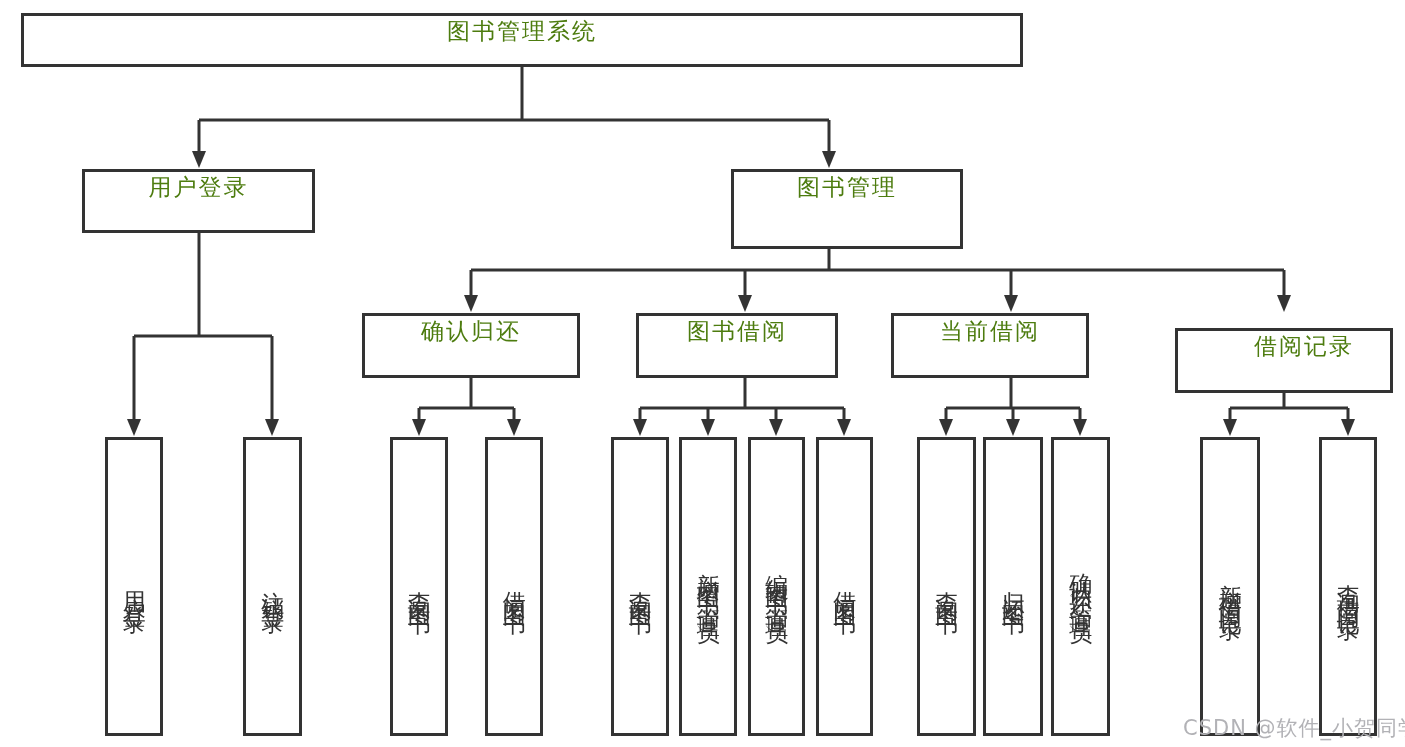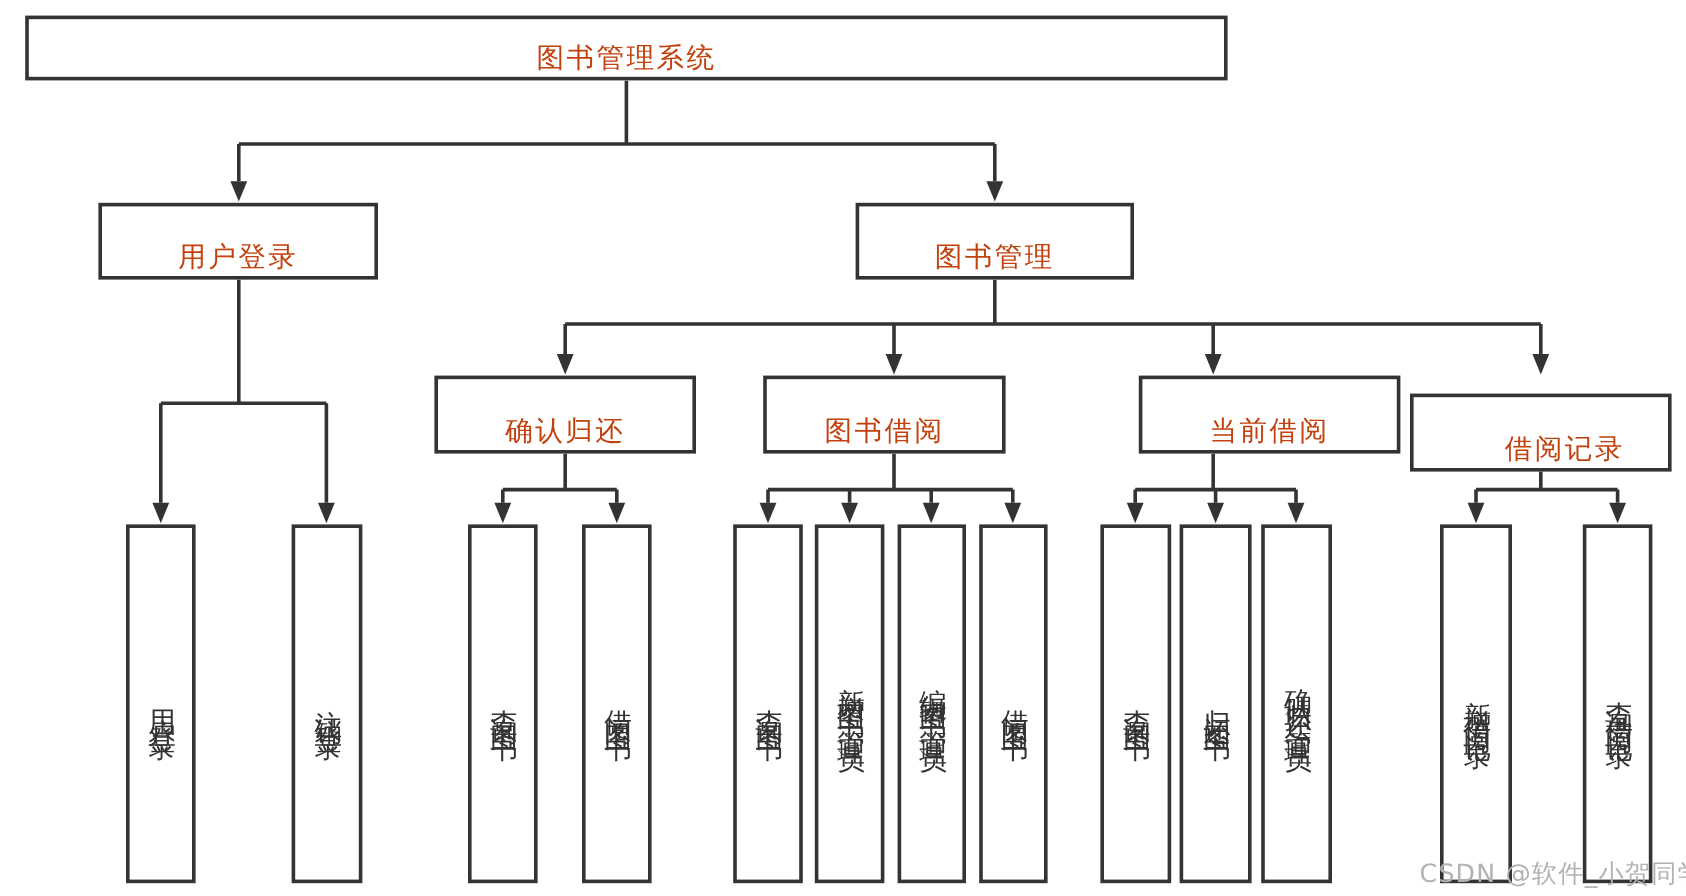--- a/index.html
+++ b/index.html
@@ -15,24 +15,24 @@
     position: absolute;
     left: 0; top: 0;
     pointer-events: none;
   }
   .hbox {
     position: absolute;
     box-sizing: border-box;
     border: 3px solid #333333;
     background: #ffffff;
     display: flex;
-    align-items: flex-end;
+    align-items: flex-start;
     justify-content: center;
     font-size: 23px;
-    color: #c2410c;
+    color: #4d7c0f;
     letter-spacing: 2px;
     white-space: nowrap;
   }
   .vbox {
     position: absolute;
     box-sizing: border-box;
     border: 3px solid #333333;
     background: #ffffff;
     display: flex;
     align-items: center;
@@ -100,31 +100,31 @@
     </g>
   </svg>
 
   <div class="hbox" style="left:21px; top:13px; width:1002px; height:54px;">
     <span>图书管理系统</span>
   </div>
 
   <div class="hbox" style="left:82px; top:169px; width:233px; height:64px;">
     <span>用户登录</span>
   </div>
-  <div class="hbox" style="left:713px; top:169px; width:232px; height:64px;">
+  <div class="hbox" style="left:731px; top:169px; width:232px; height:80px;">
     <span>图书管理</span>
   </div>
 
   <div class="hbox" style="left:362px; top:313px; width:218px; height:65px;">
     <span>确认归还</span>
   </div>
   <div class="hbox" style="left:636px; top:313px; width:202px; height:65px;">
     <span>图书借阅</span>
   </div>
-  <div class="hbox" style="left:949px; top:313px; width:218px; height:65px;">
+  <div class="hbox" style="left:891px; top:313px; width:198px; height:65px;">
     <span>当前借阅</span>
   </div>
   <div class="hbox" style="left:1175px; top:328px; width:218px; height:65px;padding-left:40px;">
     <span>借阅记录</span>
   </div>
 
   <div class="vbox" style="left:105px; top:437px; width:58px; height:299px;">
     <span class="vtext">用户登录</span>
   </div>
   <div class="vbox" style="left:243px; top:437px; width:59px; height:299px;">

